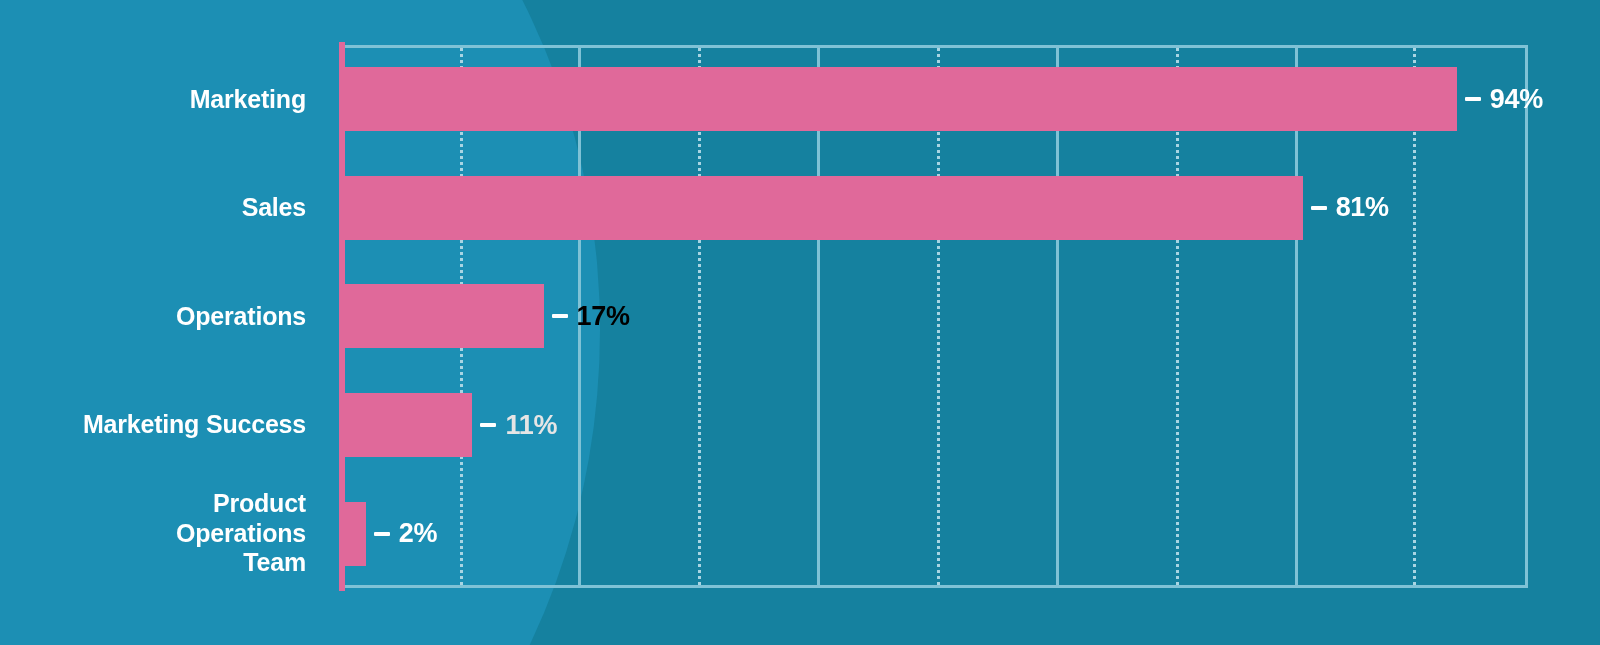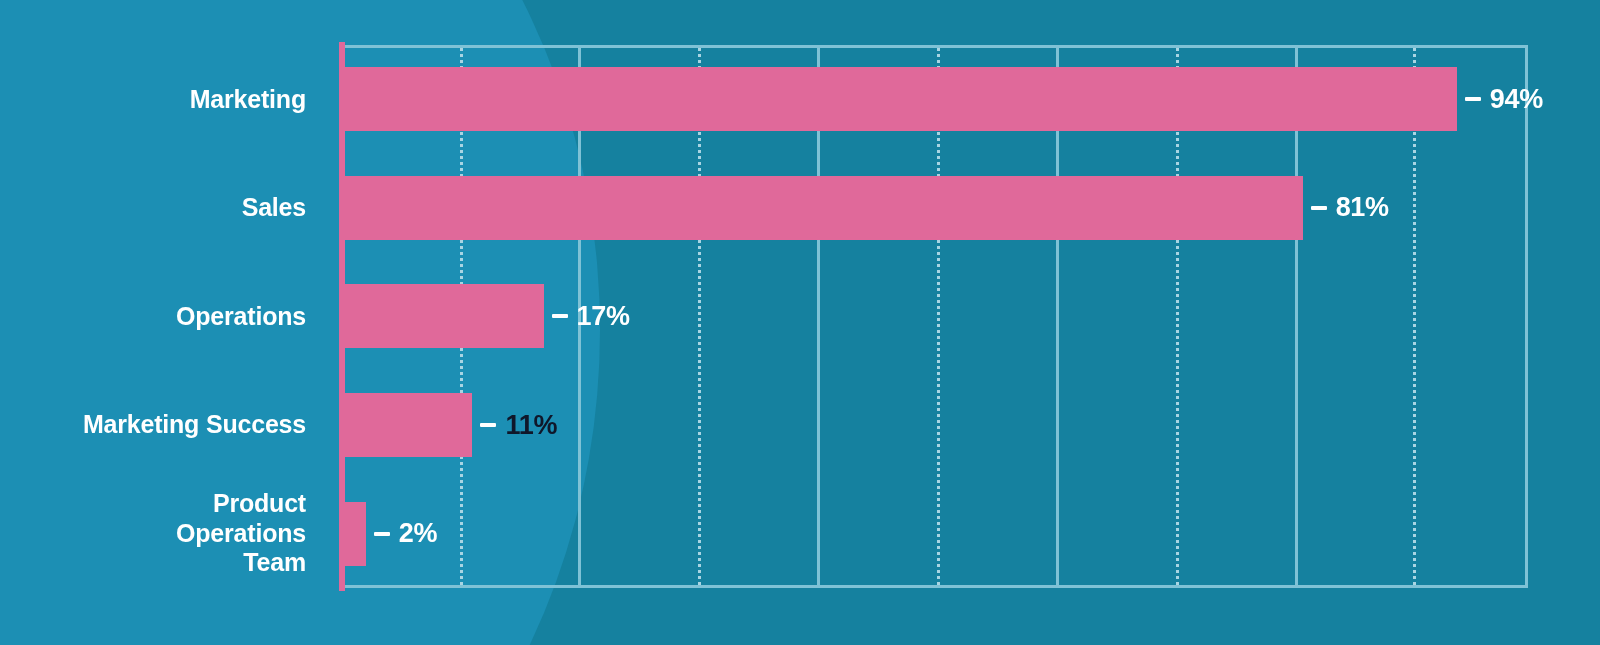--- a/index.html
+++ b/index.html
@@ -203,29 +203,29 @@
       <div class="bar-value-group">
         <span class="value-tick" style="background: rgb(255, 255, 255);"></span>
         <span class="bar-value" style="color: #ffffff;">81%</span>
       </div>
     </div>
 
     <div class="bar-slot">
       <div class="bar" style="width: 201.62px; background: rgb(224, 105, 154);"></div>
       <div class="bar-value-group">
         <span class="value-tick" style="background: rgb(255, 255, 255);"></span>
-        <span class="bar-value" style="color: #ffffff;">17%</span>
+        <span class="bar-value" style="color: #000000;">17%</span>
       </div>
     </div>
 
     <div class="bar-slot">
       <div class="bar" style="width: 130.46px; background: rgb(224, 105, 154);"></div>
       <div class="bar-value-group">
         <span class="value-tick" style="background: rgb(255, 255, 255);"></span>
-        <span class="bar-value" style="color: #0f172a;">11%</span>
+        <span class="bar-value" style="color: #e5e5e5;">11%</span>
       </div>
     </div>
 
     <div class="bar-slot">
       <div class="bar" style="width: 23.72px; background: rgb(224, 105, 154);"></div>
       <div class="bar-value-group">
         <span class="value-tick" style="background: rgb(255, 255, 255);"></span>
         <span class="bar-value" style="color: rgb(255, 255, 255);">2%</span>
       </div>
     </div>

